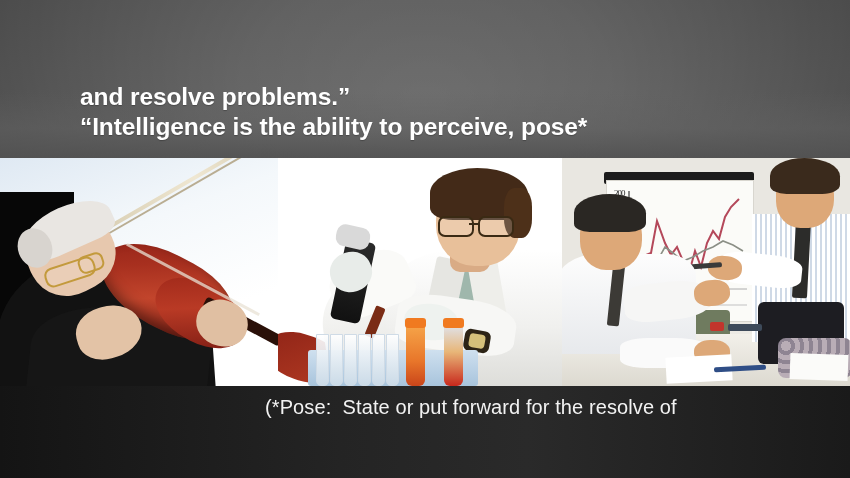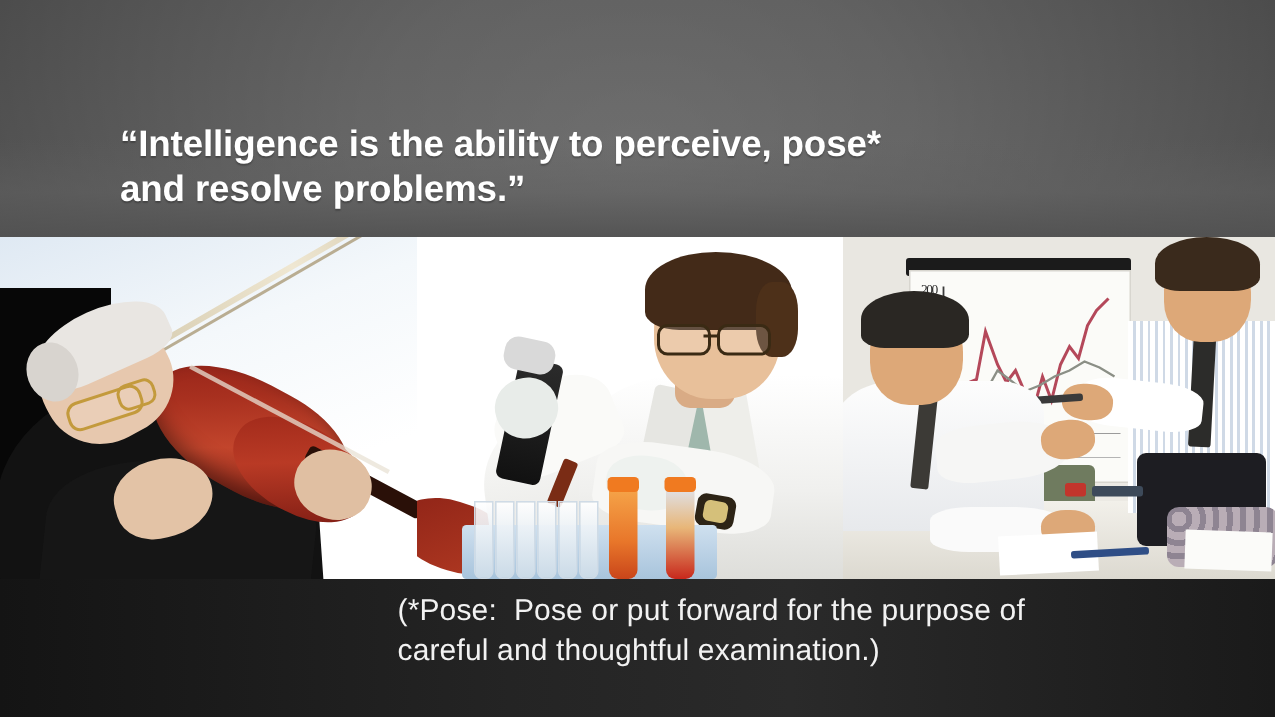--- a/index.html
+++ b/index.html
@@ -431,22 +431,22 @@
 </head>
 <body>
 
 <div class="slide">
 
   <div class="bg"></div>
   <div class="bg-lower-fade"></div>
 
 
   <div class="quote">
+    <span class="quote-line">and resolve problems.”</span>
     <span class="quote-line">“Intelligence is the ability to perceive, pose*</span>
-    <span class="quote-line">and resolve problems.”</span>
   </div>
 
   <div class="strip">
 
     <div class="photo p-violin">
       <div class="v-sky"></div>
       <div class="v-panel"></div>
       <div class="v-bow"></div>
       <div class="v-bowhair"></div>
       <div class="v-body"></div>
@@ -550,17 +550,16 @@
       <div class="m-tray"></div>
       <div class="m-paper1"></div>
       <div class="m-paper2"></div>
       <div class="m-pen"></div>
     </div>
 
   </div>
 
   <div class="footband"></div>
   <div class="footnote">
-    <span class="footnote-line">(*Pose:  Pose or put forward for the purpose of</span>
-    <span class="footnote-line">careful and thoughtful examination.)</span>
+    <span class="footnote-line">(*Pose:  State or put forward for the resolve of</span>
   </div>
 
 </div>
 
 </body></html>

